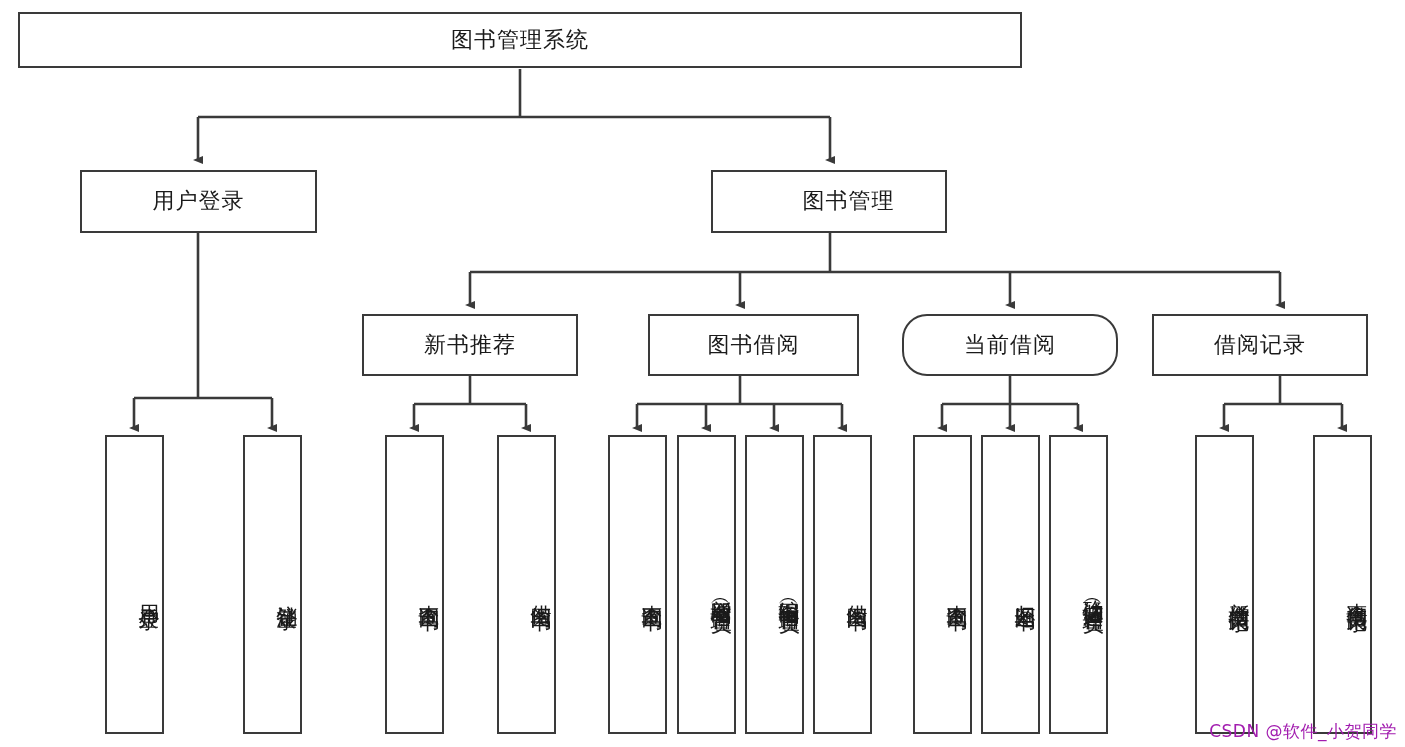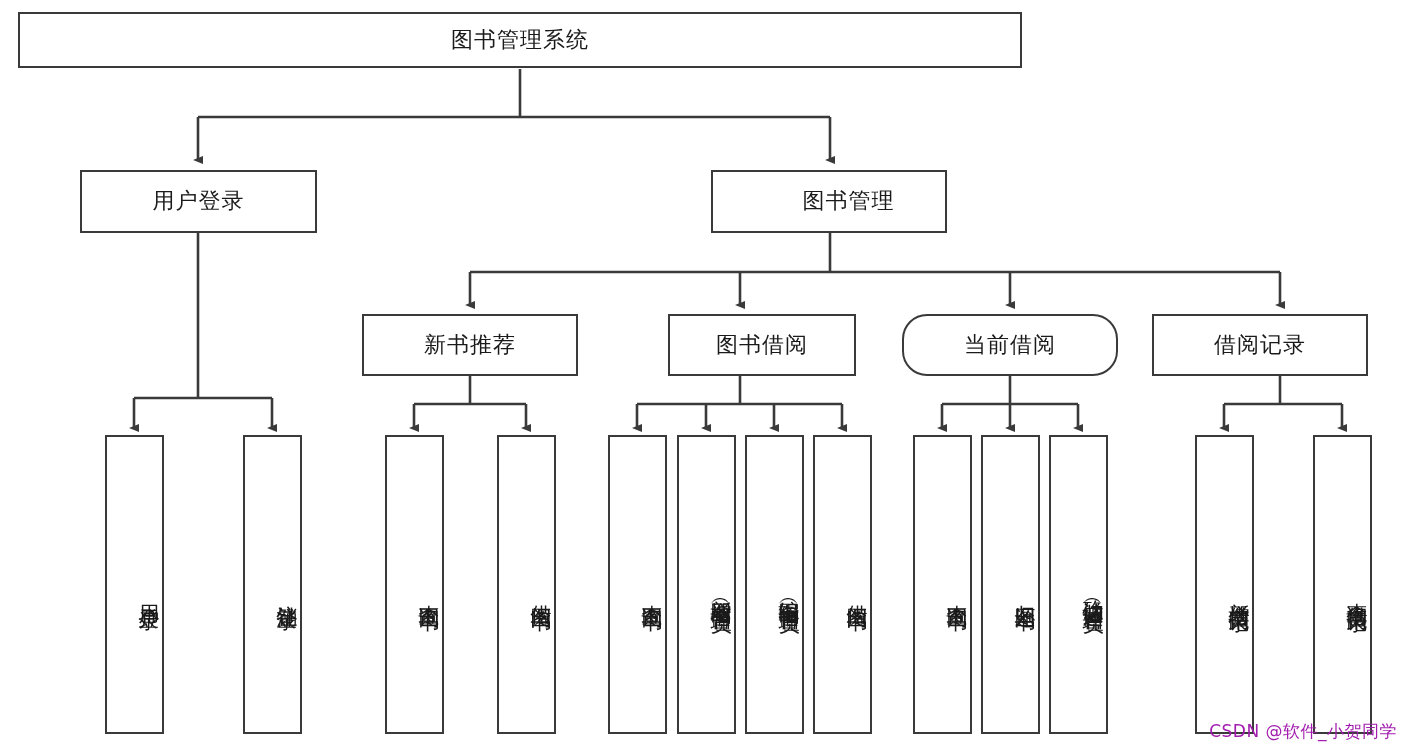--- a/index.html
+++ b/index.html
@@ -116,21 +116,21 @@
       <path d="M1342,404 L1342,428" marker-end="url(#arrow)"></path>
     </g>
   </svg>
 
   <div class="node horiz node-root" style="left:18px; top:12px; width:1004px; height:56px;">图书管理系统</div>
 
   <div class="node horiz" style="left:80px; top:170px; width:237px; height:63px;">用户登录</div>
   <div class="node horiz" style="left:711px; top:170px; width:236px; height:63px;padding-left:39px;">图书管理</div>
 
   <div class="node horiz" style="left:362px; top:314px; width:216px; height:62px;text-align:center;">新书推荐</div>
-  <div class="node horiz" style="left:668px; top:314px; width:188px; height:62px;">图书借阅</div>
+  <div class="node horiz" style="left:648px; top:314px; width:211px; height:62px;">图书借阅</div>
   <div class="node horiz" style="left:902px; top:314px; width:216px; height:62px;border-radius:25px;">当前借阅</div>
   <div class="node horiz" style="left:1152px; top:314px; width:216px; height:62px;">借阅记录</div>
 
   <div class="node vert" style="left:105px; top:435px; width:59px; height:299px;">用户登录</div>
   <div class="node vert" style="left:243px; top:435px; width:59px; height:299px;">注销登录</div>
 
   <div class="node vert" style="left:385px; top:435px; width:59px; height:299px;">查询图书</div>
   <div class="node vert" style="left:497px; top:435px; width:59px; height:299px;">借阅图书</div>
 
   <div class="node vert" style="left:608px; top:435px; width:59px; height:299px;">查询图书</div>

